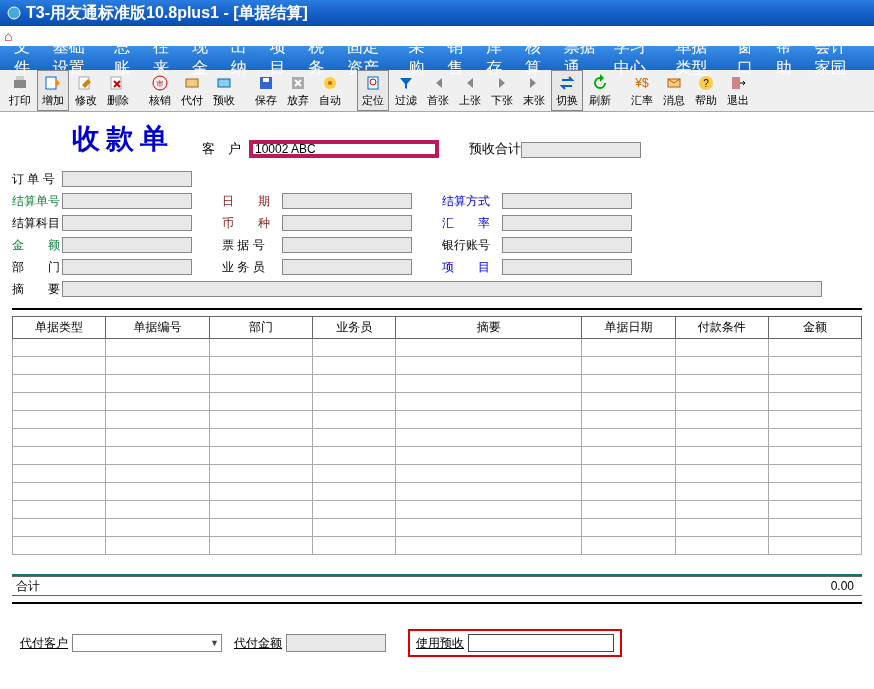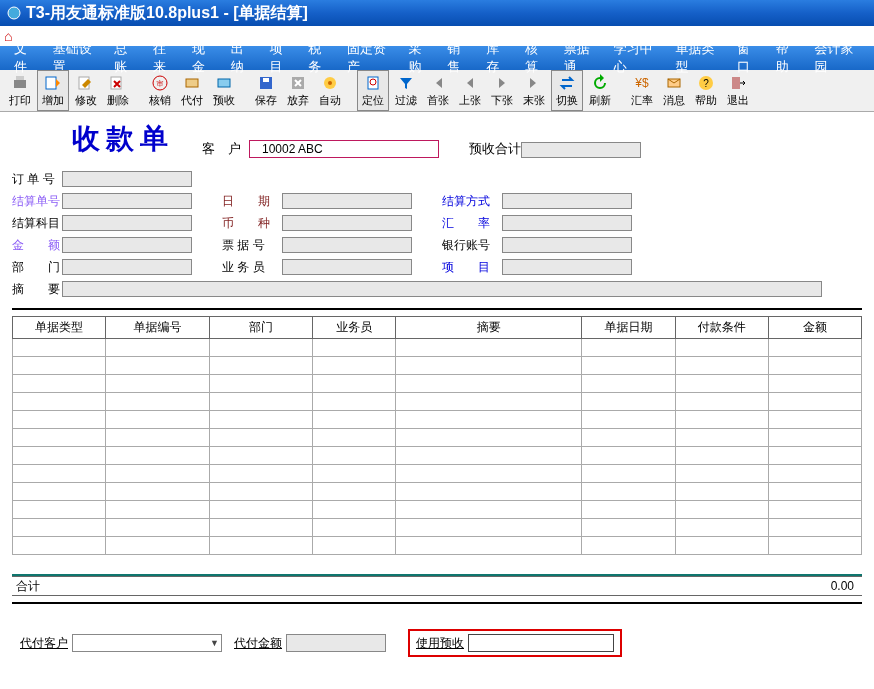--- a/index.html
+++ b/index.html
@@ -5,40 +5,40 @@
 * { box-sizing: border-box; margin: 0; padding: 0; }
 body { font-family: "SimSun", "宋体", sans-serif; font-size: 12px; background: #fff; width: 874px; height: 689px; overflow: hidden; }
 
 .titlebar { height: 26px; background: linear-gradient(to bottom, #2a7de0, #1560c8, #074db0); color: #fff; display: flex; align-items: center; padding: 0 6px; font-weight: bold; font-size: 16px; }
 .titlebar-icon { width: 16px; height: 16px; margin-right: 4px; display: inline-block; }
 
 .logo-row { height: 20px; display: flex; align-items: center; padding-left: 4px; background: #fff; }
 .logo-row .house { font-size: 14px; color: #c00; }
 
 .menubar { height: 24px; background: linear-gradient(to bottom, #3a8de8, #1868c8); display: flex; align-items: center; padding: 0 6px; }
-.menubar-item { color: #fff; padding: 2px 8px; cursor: pointer; font-size: 13px; }
+.menubar-item { color: #fff; padding: 2px 8px; cursor: pointer; font-size: 16px; }
 
 .toolbar { height: 42px; background: #f0f0f0; display: flex; align-items: center; padding: 0 4px; border-bottom: 1px solid #aaa; }
 .tb-btn { display: flex; flex-direction: column; align-items: center; justify-content: center; padding: 2px 4px; margin: 0 1px; cursor: pointer; font-size: 11px; min-width: 30px; }
 .tb-btn.boxed { border: 1px solid #888; background: #e8e8e8; }
 .tb-btn svg { width: 20px; height: 20px; }
 .tb-sep { width: 10px; }
 
 .content { padding: 8px 12px 4px 12px; }
 .doc-header { display: flex; align-items: flex-end; margin-bottom: 10px; }
 .doc-title { font-family: "KaiTi", "楷体", serif; font-size: 28px; color: #0000cc; font-weight: bold; margin-right: 20px; letter-spacing: 6px; padding-left: 60px; }
 .doc-header .lbl { font-size: 13px; margin: 0 8px; }
-.doc-header input.cust { width: 190px; height: 18px; border: 1px solid #be185d; font-size: 12px; padding: 0 12px; }
+.doc-header input.cust { width: 190px; height: 18px; border: 4px solid #be185d; font-size: 12px; padding: 0 2px; }
 .doc-header .prepay-lbl { margin-left: 30px; font-size: 13px; }
 .doc-header input.prepay { width: 120px; height: 16px; border: 1px solid #888; background: #e8e8e8; }
 
 .form-grid { margin-bottom: 8px; }
 .form-row { display: flex; align-items: center; height: 22px; }
 .form-lbl { width: 50px; font-size: 12px; }
-.form-lbl.blue { color: #8b5cf6; }
+.form-lbl.blue { color: #15803d; }
 .form-inp { width: 130px; height: 16px; border: 1px solid #888; background: #e8e8e8; margin-right: 30px; }
 .form-lbl2 { width: 60px; font-size: 12px; }
 .form-lbl2.blue { color: #7f1d1d; }
 .form-lbl3 { width: 60px; font-size: 12px; }
 .form-lbl3.blue { color: #0000dd; }
 .abstract-inp { width: 760px; height: 16px; border: 1px solid #888; background: #e8e8e8; }
 
 .hr-dark { border: none; border-top: 2px solid #000; margin: 6px 0; }
 
 .data-table { width: 100%; border-collapse: collapse; table-layout: fixed; }

